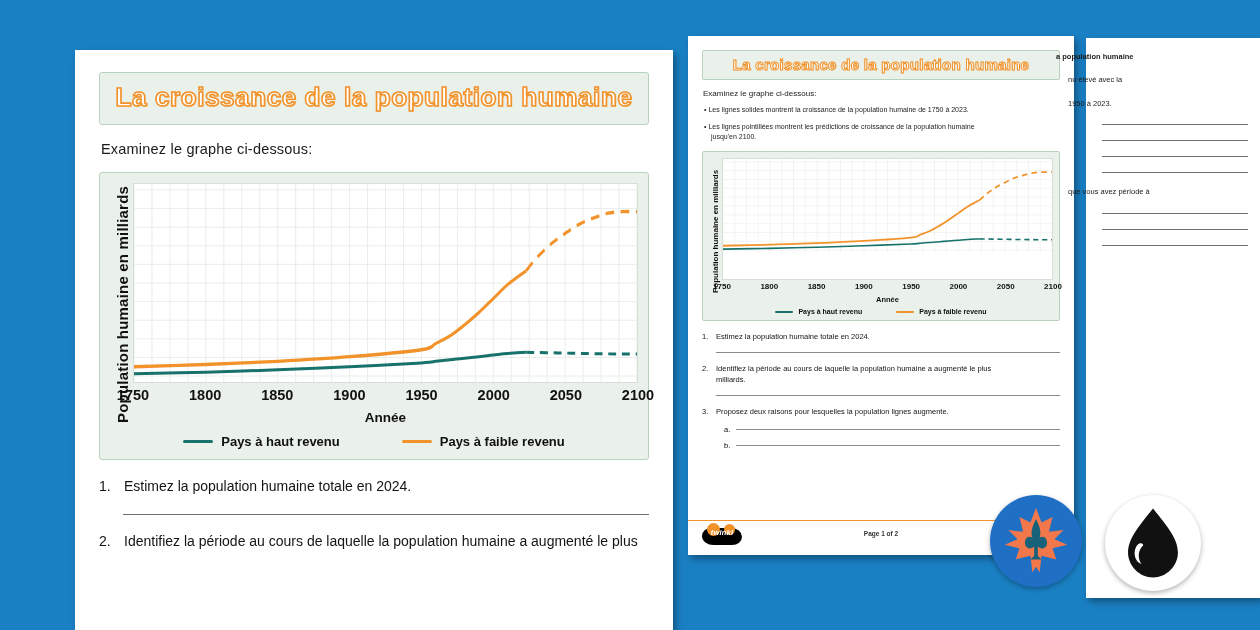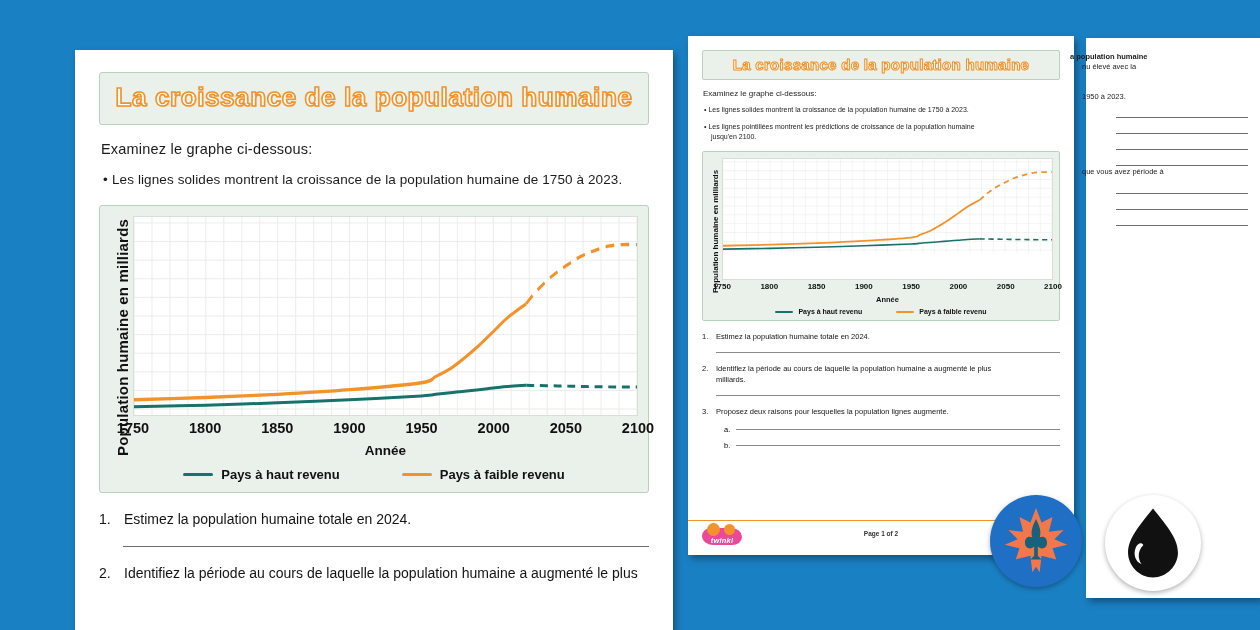--- a/index.html
+++ b/index.html
@@ -93,59 +93,56 @@
   .m-lgline{width:18px;height:2px;border-radius:1px;}
 
   .mq{display:flex;gap:5px;font-size:7.5px;color:#141414;margin-top:11px;line-height:1.45;}
   .mq .num{min-width:9px;}
   .m-ansline{height:1px;background:#8a8a8a;margin:9px 0 0 14px;}
   .m-sub{display:flex;align-items:center;gap:6px;margin:7px 0 0 22px;font-size:7.5px;}
   .m-sub .ln{flex:1;height:1px;background:#8a8a8a;}
 
   .m-footer{position:absolute;left:0;right:0;bottom:0;height:34px;border-top:1.6px solid #f2922a;}
   .twinkl-logo{
-    position:absolute;left:14px;top:7px;width:40px;height:17px;background:#ec4899;
+    position:absolute;left:14px;top:7px;width:40px;height:17px;background:#000000;
     border-radius:10px 12px 11px 13px/9px 10px 9px 10px;
     color:#fff;font-size:7.5px;font-weight:bold;font-style:italic;
-    display:flex;align-items:flex-end;justify-content:center;letter-spacing:.2px;
+    display:flex;align-items:flex-start;justify-content:center;letter-spacing:.2px;
   }
   .twinkl-logo:before,.twinkl-logo:after{content:"";position:absolute;background:#f2922a;border-radius:50%;}
   .twinkl-logo:before{width:13px;height:13px;left:5px;top:-5px;}
   .twinkl-logo:after{width:11px;height:11px;right:7px;top:-4px;}
   .twinkl-logo span{position:relative;z-index:2;}
   .pagenum{position:absolute;left:0;right:0;top:9px;text-align:center;font-size:6.5px;font-weight:bold;color:#333;}
 
   
   #page-right{left:1086px;top:38px;width:174px;height:560px;}
-  .rp-pad{padding:14px 12px 0 30px;}
+  .rp-pad{padding:14px 12px 0 16px;}
   .r-head{font-size:7.5px;font-weight:bold;color:#1b1b1b;white-space:nowrap;margin-left:-46px;}
-  .r-txt{font-size:7.5px;color:#1b1b1b;line-height:1.55;white-space:nowrap;margin-left:-34px;}
+  .r-txt{font-size:7.5px;color:#1b1b1b;margin-top:13px;line-height:1.55;white-space:nowrap;margin-left:-34px;}
   .r-line{height:1px;background:#6d6d6d;margin-top:15px;}
 
   
   .badge{position:absolute;border-radius:50%;}
   #badge-canada{left:990px;top:495px;width:92px;height:92px;background:#1f6fc4;box-shadow:0 2px 5px rgba(0,0,0,.3);}
   #badge-ink{left:1105px;top:495px;width:96px;height:96px;background:#ffffff;box-shadow:0 2px 5px rgba(0,0,0,.3);}
   .badge svg{position:absolute;inset:0;width:100%;height:100%;}
 </style>
 </head>
 <body>
 
 <div class="sheet" id="page-left">
   <div class="lp-pad">
 
     <div class="title-box">
       <div class="title-txt">La croissance de la population humaine</div>
     </div>
 
     <div class="intro">Examinez le graphe ci-dessous:</div>
 
-    <div class="bullet">
-      <span class="dot">•</span><span>Les lignes solides montrent la croissance de la population humaine de 1750 à 2023.</span>
-    </div>
 
     <div class="chart-card">
       <div class="chart-row">
         <div class="ylab">Population humaine en milliards</div>
         <div class="plot-wrap">
           <div class="plot" id="plot-left">
             <svg viewBox="0 0 700 200" preserveAspectRatio="none">
               <g id="grid-left">
                   <line x1="0.0" y1="0" x2="0.0" y2="200" stroke="#e6eae6" stroke-width="1"></line>
                   <line x1="25.0" y1="0" x2="25.0" y2="200" stroke="#e6eae6" stroke-width="1"></line>
@@ -363,21 +360,21 @@
         <span>twinkl</span>
       </div>
     <div class="pagenum">Page 1 of 2</div>
   </div>
 </div>
 
 <div class="sheet" id="page-right">
   <div class="rp-pad">
     <div class="r-head">a population humaine</div>
     <div class="r-txt">nu élevé avec la</div>
-    <div class="r-txt" style="margin-top:18px">1950 à 2023.</div>
+    <div class="r-txt" style="margin-top:12px">1950 à 2023.</div>
     <div class="r-line"></div>
     <div class="r-line"></div>
     <div class="r-line"></div>
     <div class="r-line"></div>
     <div class="r-txt">que vous avez période à</div>
     <div class="r-line"></div>
     <div class="r-line"></div>
     <div class="r-line"></div>
   </div>
 </div>

